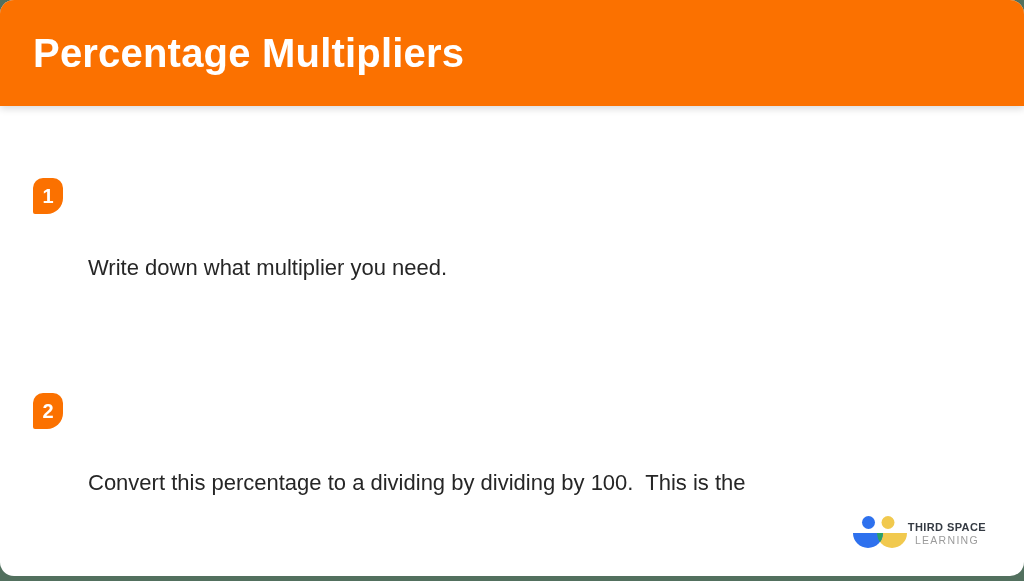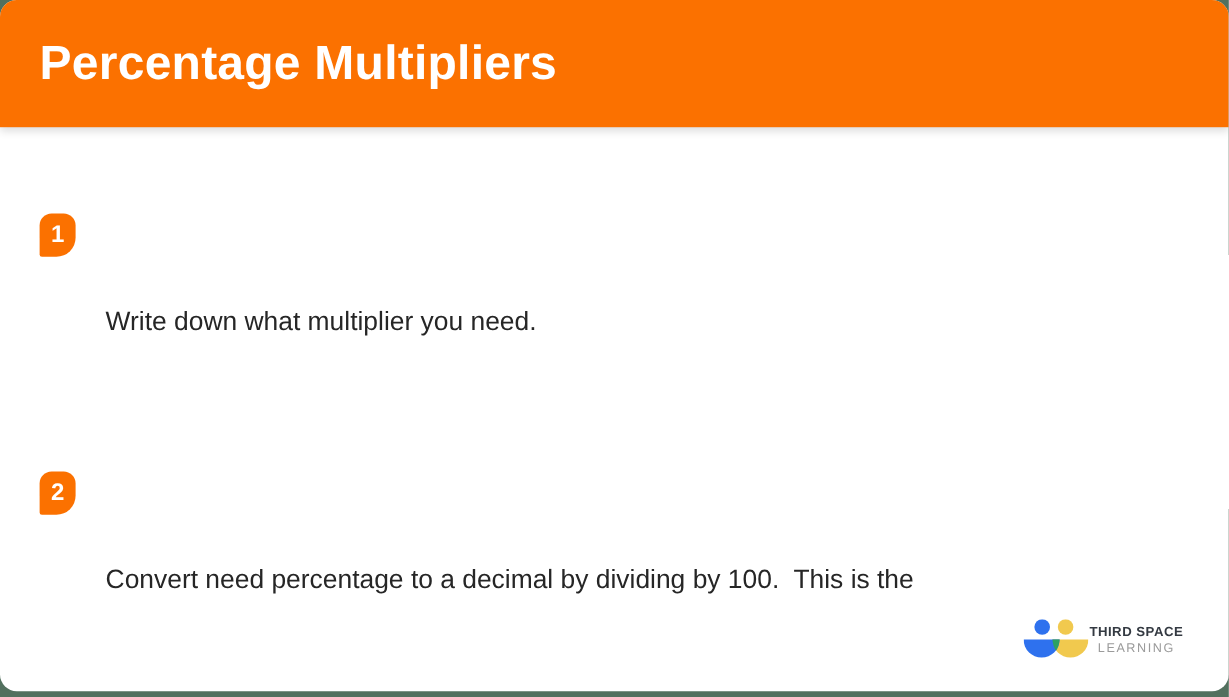--- a/index.html
+++ b/index.html
@@ -120,21 +120,21 @@
       <div class="step">
         <div class="badge">1</div>
         <div class="step-text">
           <div>Write down what multiplier you need.</div>
         </div>
       </div>
 
       <div class="step">
         <div class="badge">2</div>
         <div class="step-text">
-          <div>Convert need percentage to a decimal by dividing by 100.  This is the</div>
+          <div>Convert this percentage to a dividing by dividing by 100.  This is the</div>
           
         </div>
       </div>
 
     </div>
   </div>
 
   <div class="logo">
     <svg width="54" height="34" viewBox="0 0 54 34">
       <circle cx="15.5" cy="6.5" r="6.5" fill="#2e71ee"></circle>

